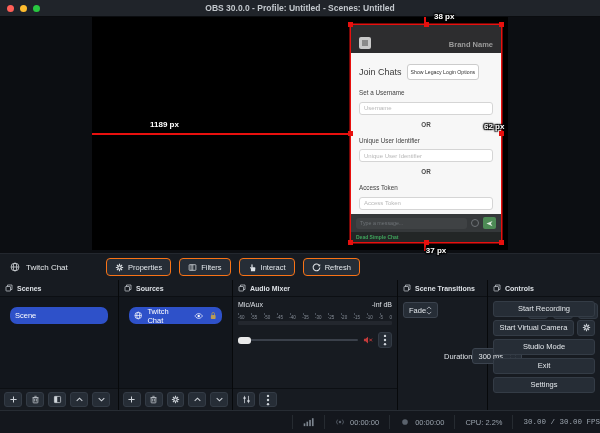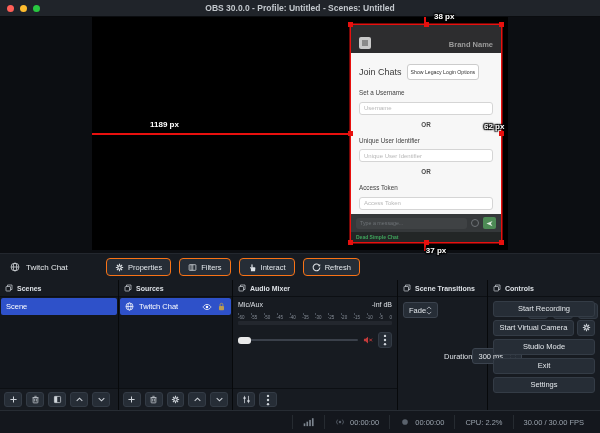--- a/index.html
+++ b/index.html
@@ -83,21 +83,21 @@
   .d-trans{ width:90px; } .d-controls{ width:112px; }
   .dock-header { height:17px; flex:none; display:flex; align-items:center; gap:4px; padding:0 5px;
     font-size:7px; font-weight:bold; color:#dde1e6; background:#171b21; border-bottom:1px solid #0c0f13; }
   .dock-body { flex:1; position:relative; }
   .body-list { background:#12161c; }
   .dock-footer { height:22px; flex:none; display:flex; align-items:center; gap:4px; padding:0 4px;
     background:#171b21; border-top:1px solid #0c0f13; }
   .tool-btn { width:18px; height:15px; background:#262d36; border:1px solid #333b45; border-radius:3px;
     display:flex; align-items:center; justify-content:center; color:#cfd4da; }
 
-  .list-item { margin:1px; height:17px; border-radius:2px; display:flex; align-items:center;
+  .list-item { margin:10px; height:17px; border-radius:7px; display:flex; align-items:center;
     padding:0 5px; font-size:7.5px; color:#fff; background:#2e51c9; gap:5px; }
   .li-spacer { flex:1; }
 
   
   .am-body { padding:4px 5px 0; }
   .am-row1 { display:flex; justify-content:space-between; font-size:7px; color:#dde1e6; }
   .am-ticks { display:flex; justify-content:space-between; font-size:4.5px; color:#868d97; margin-top:3px;
     border-top:2px solid transparent;
     background-image:repeating-linear-gradient(90deg,#4a515b 0 1px,transparent 1px 12.9px);
     background-size:100% 2px; background-repeat:no-repeat; padding-top:2px; }
@@ -126,21 +126,21 @@
   .ct-vc-row { display:flex; gap:3px; }
   .ct-vc-row .ctl-btn.main { flex:1; }
   .ct-vc-row .ctl-btn.gear { width:18px; flex:none; }
 
   
   .statusbar { position:absolute; top:410px; left:0; width:600px; height:23px; background:#14171d;
     border-top:1px solid #272c33; display:flex; align-items:center; justify-content:flex-end;
     font-size:7.5px; color:#9aa3ad; }
   .sb-item { display:flex; align-items:center; gap:5px; padding:0 10px; height:14px;
     border-left:1px solid #262b31; }
-  .sb-item:last-child { padding-right:16px; }
+  .sb-item:last-child { padding-right:0;font-family:Liberation Mono, monospace; }
 </style>
 </head>
 <body>
 
 <div id="app">
 
   <div class="titlebar">
     <div class="traffic">
       <span class="tl red"></span>
       <span class="tl yellow"></span>

